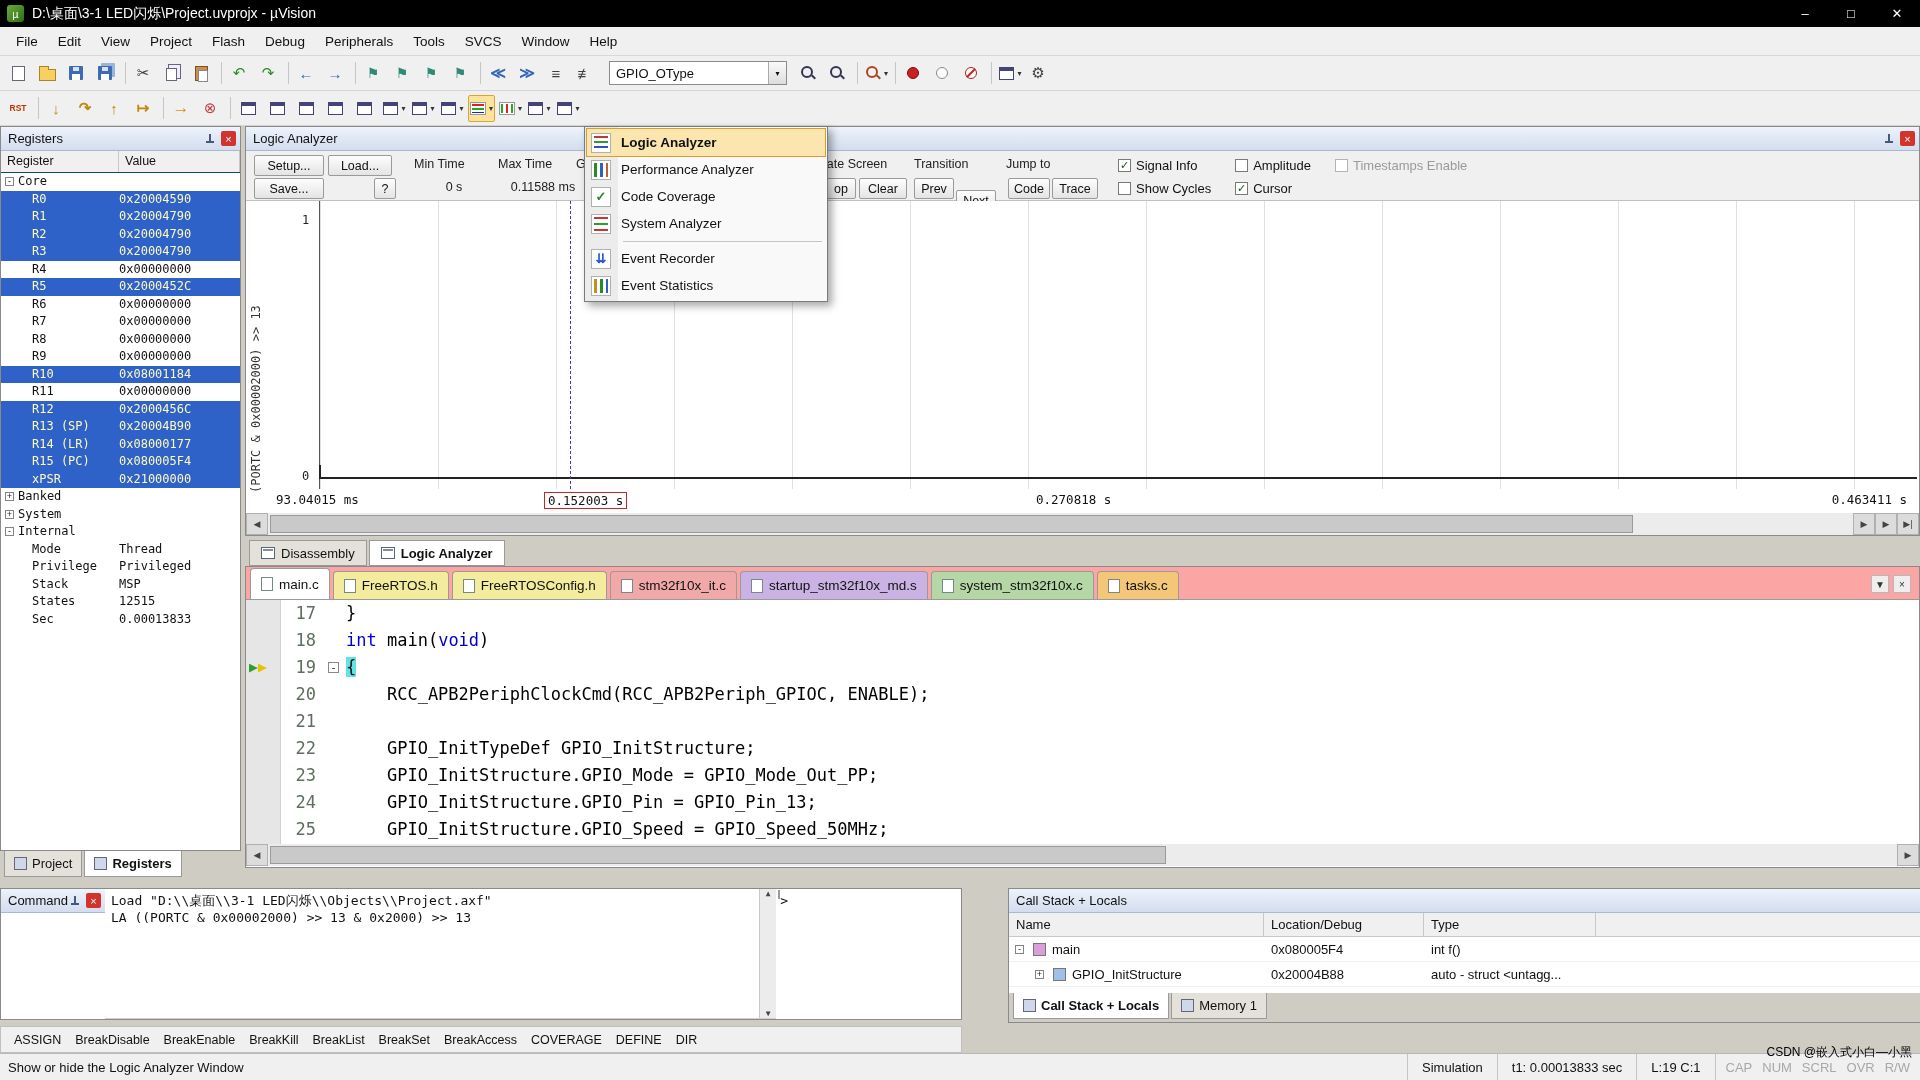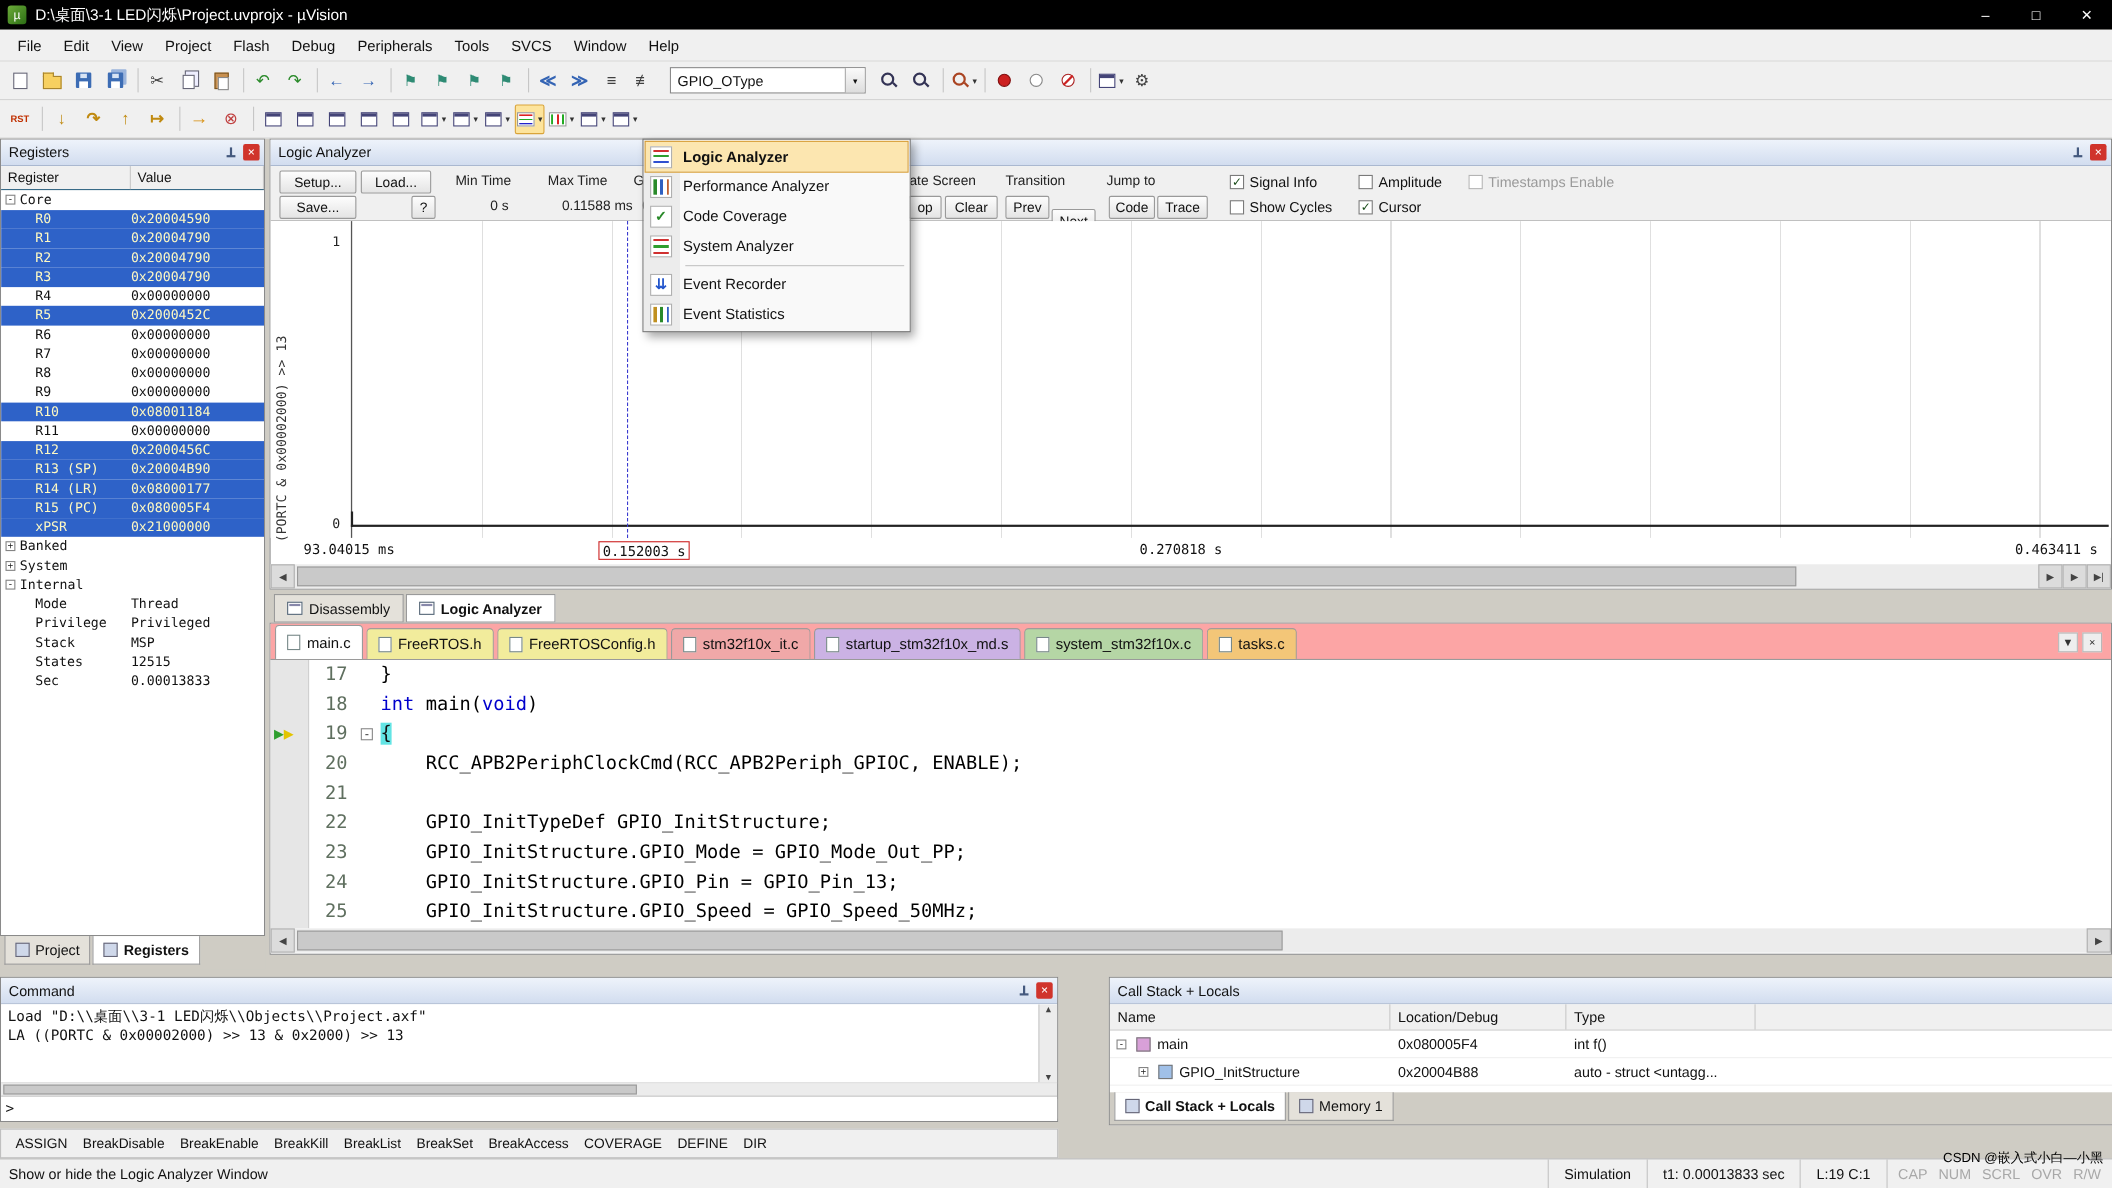--- a/index.html
+++ b/index.html
@@ -162,21 +162,21 @@
 .code-num{width:48px;flex:none;text-align:right;padding-right:12px;color:#5f6f5f}
 .code-fold{width:18px;flex:none;display:flex;align-items:center}
 .fold-box{width:11px;height:11px;border:1px solid #888;background:#fff;font-size:11px;line-height:9px;text-align:center;color:#333}
 .code-text{white-space:pre}
 .seg-kw{color:#0000cc}
 .seg-plain{color:#000}
 .seg-cursor{background:#63e4e4}
 .ed-scroll{top:277px}
 
 
-#command-panel{left:0;top:888px;width:962px;height:132px;display:flex;flex-direction:column}
+#command-panel{left:0;top:888px;width:962px;height:132px;display:flex;flex-direction:row}
 .cmd-out{flex:1;position:relative;background:#fff;font-size:13px;padding:3px 6px;overflow:hidden;border-bottom:1px solid #d0d0d0}
 .cmd-line{white-space:pre;line-height:17px}
 .cmd-vscroll{position:absolute;right:0;top:0;bottom:0;width:17px;background:#ececec;display:flex;flex-direction:column;align-items:center;justify-content:space-between;border-left:1px solid #c8c8c8;font-size:8px;color:#444}
 .cmd-hscroll{height:12px;background:#ececec;border-bottom:1px solid #c8c8c8;position:relative}
 .cmd-hscroll .sb-thumb{top:1px;height:9px;left:2px;width:60%}
 .cmd-input-row{height:22px;display:flex;align-items:center;background:#fff;padding-left:4px}
 .cmd-prompt{font-size:13px;margin-right:4px}
 .cmd-input{flex:1;border:none;outline:none;height:18px;font-size:13px}
 #command-buttons{position:absolute;left:0;top:1026px;width:962px;height:27px;background:#f0f0f0;border:1px solid #c0c0c0;display:flex;align-items:center;padding-left:6px}
 .cmd-btn{padding:0 7px;font-size:12.5px;color:#111}

